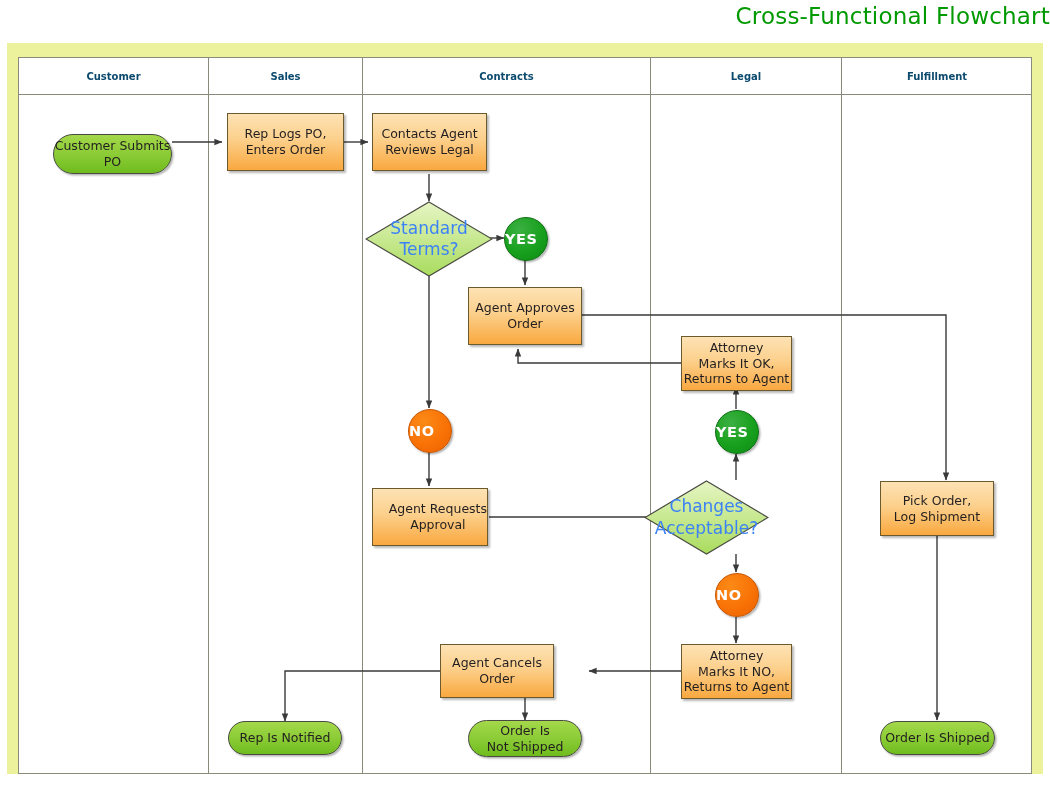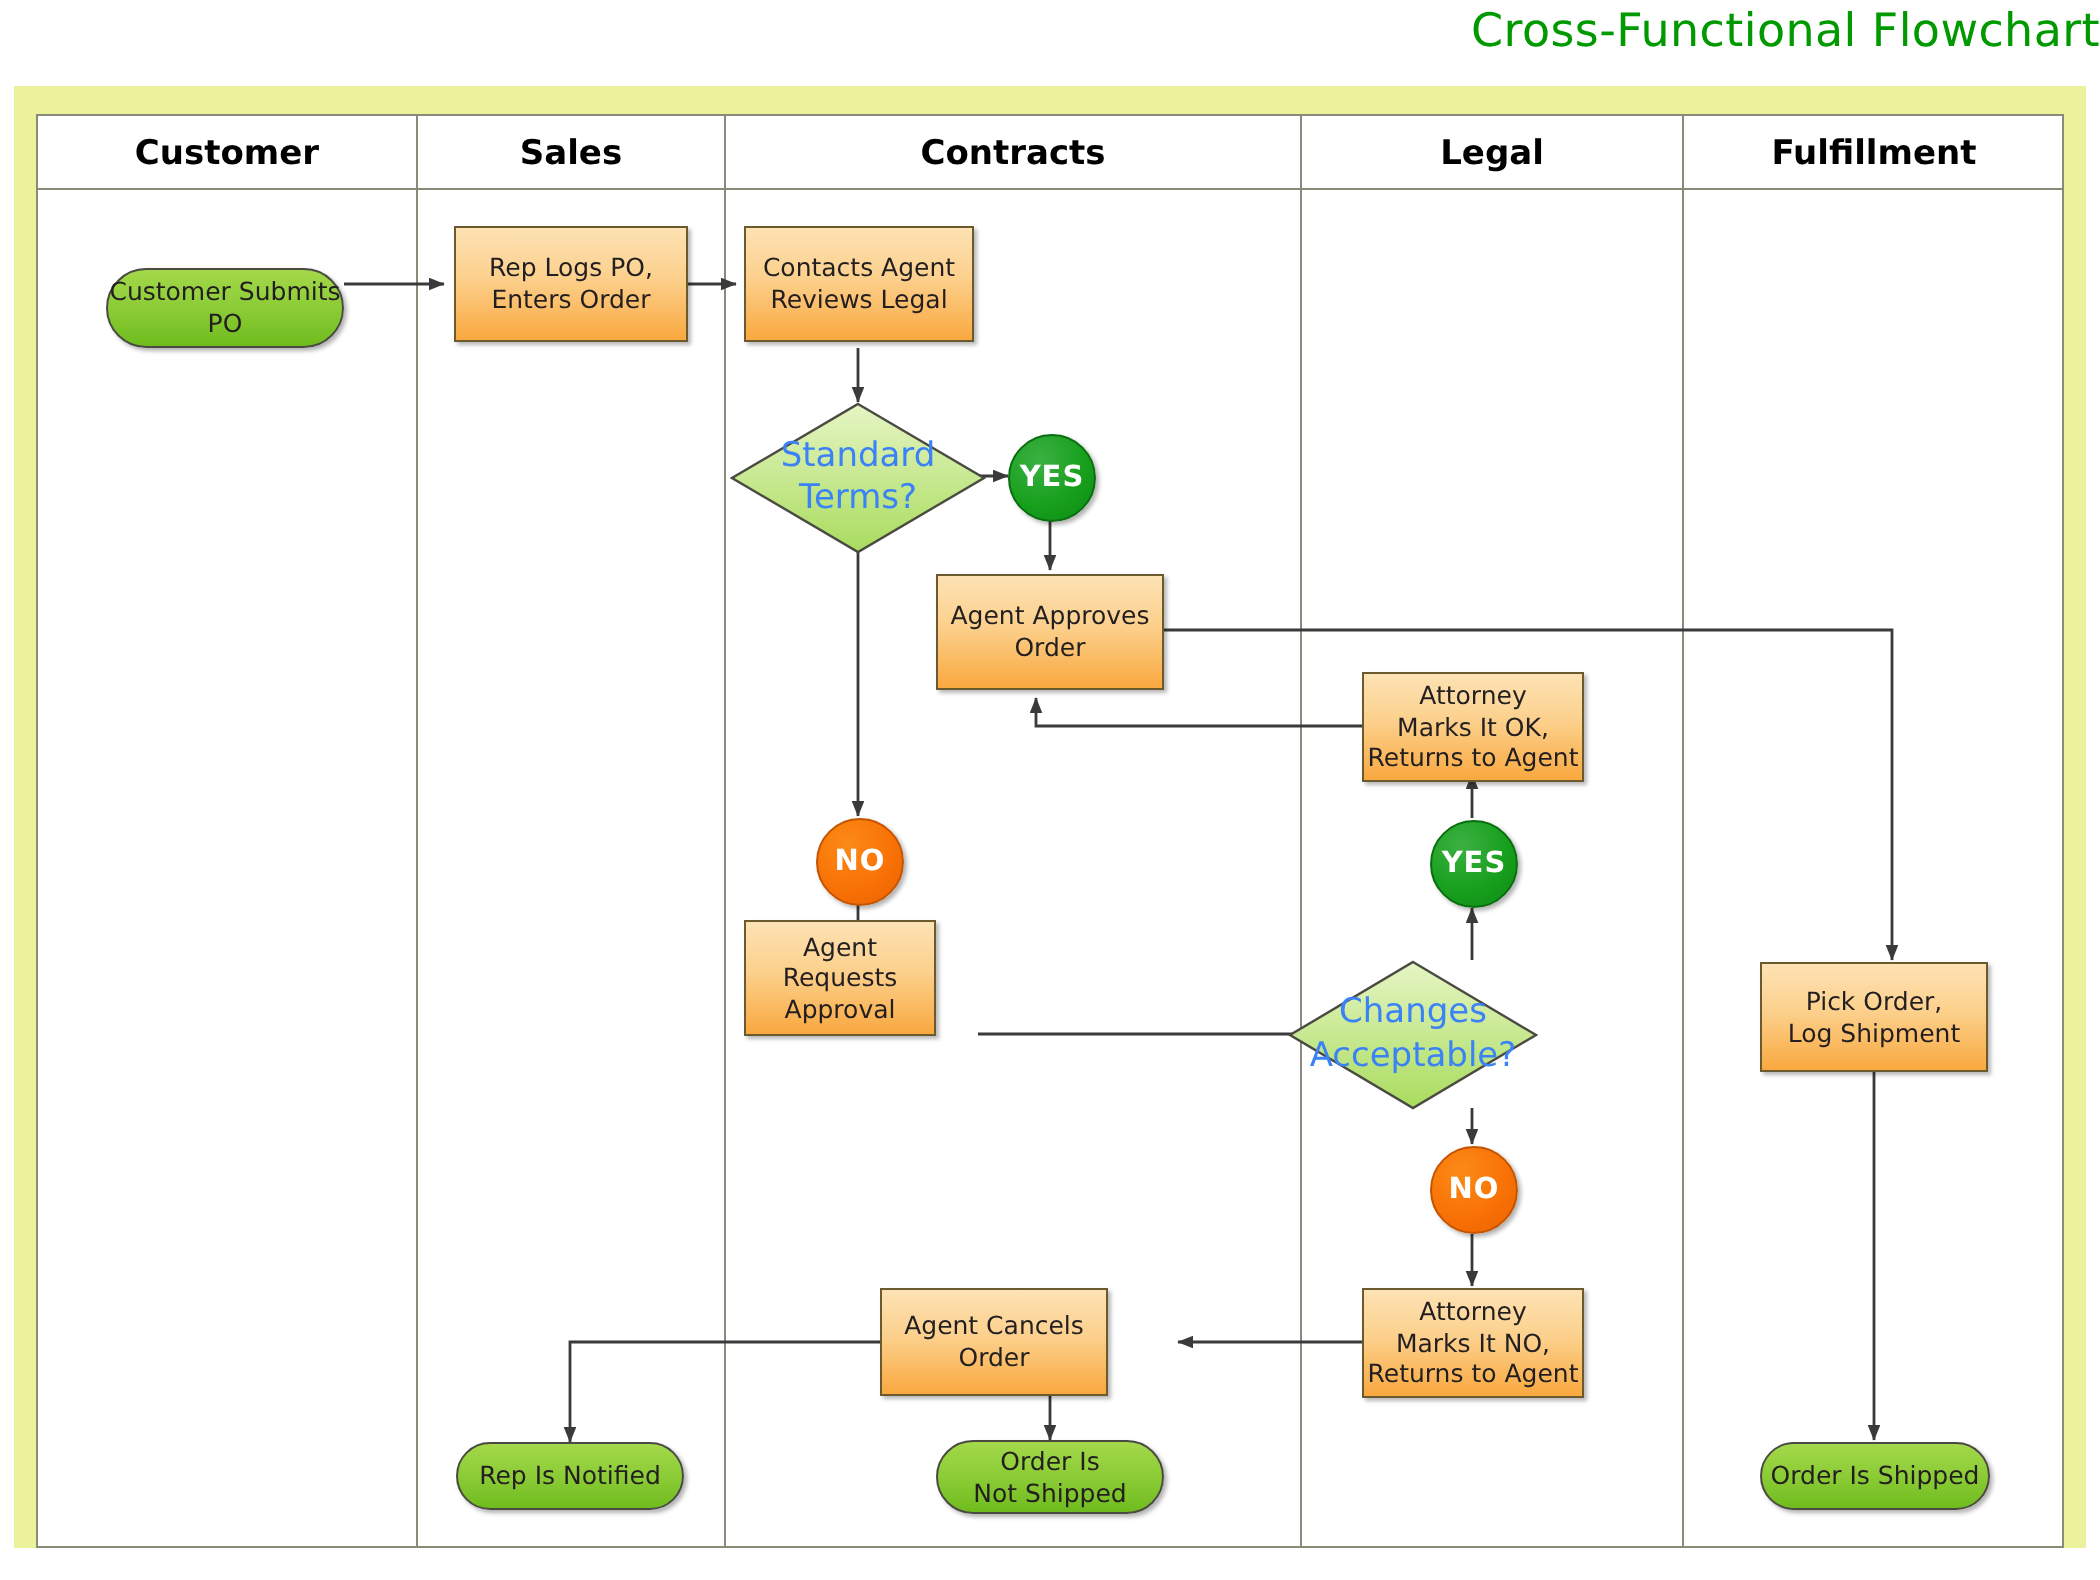--- a/index.html
+++ b/index.html
@@ -58,23 +58,23 @@
     width: 1px;
     height: 717px;
     background: #8a8a7a;
   }
   .col-hdr {
     position: absolute;
     top: 63px;
     height: 28px;
     line-height: 28px;
     text-align: center;
-    font-size: 17px;
+    font-size: 10px;
     font-weight: bold;
-    color: #000000;
+    color: #0c4a6e;
   }
 
   
   #wires {
     position: absolute;
     left: 0; top: 0;
     width: 1050px; height: 790px;
     pointer-events: none;
   }
 
@@ -116,21 +116,20 @@
     text-align: center;
     font-size: 17px;
     color: #3b82f6;
     line-height: 1.25;
   }
   .badge {
     position: absolute;
     border-radius: 50%;
     display: flex;
     align-items: center;
-    justify-content: center;
     font-size: 14.5px;
     font-weight: bold;
     color: #ffffff;
     letter-spacing: 0.5px;
     box-shadow: 1.5px 1.5px 2px rgba(0,0,0,0.3);
   }
   .badge-yes {
     background: radial-gradient(circle at 35% 28%, #3cb043 0%, #18a01d 55%, #0d8a14 100%);
     border: 1px solid #0a6e10;
   }
@@ -256,21 +255,21 @@
     <span>
       <span>Agent Approves</span><br>
       <span>Order</span>
     </span>
   </div>
 
   <div class="badge badge-no" style="left:408px; top:409px; width:42px; height:42px;">
     <span>NO</span>
   </div>
 
-  <div class="node process" style="left:372px; top:460px; width:96px; height:58px;">
+  <div class="node process" style="left:372px; top:488px; width:116px; height:58px;justify-content:flex-end;">
     <span>
       <span>Agent Requests</span><br>
       <span>Approval</span>
     </span>
   </div>
 
   <div class="node process" style="left:440px; top:644px; width:114px; height:54px;">
     <span>
       <span>Agent Cancels</span><br>
       <span>Order</span>

